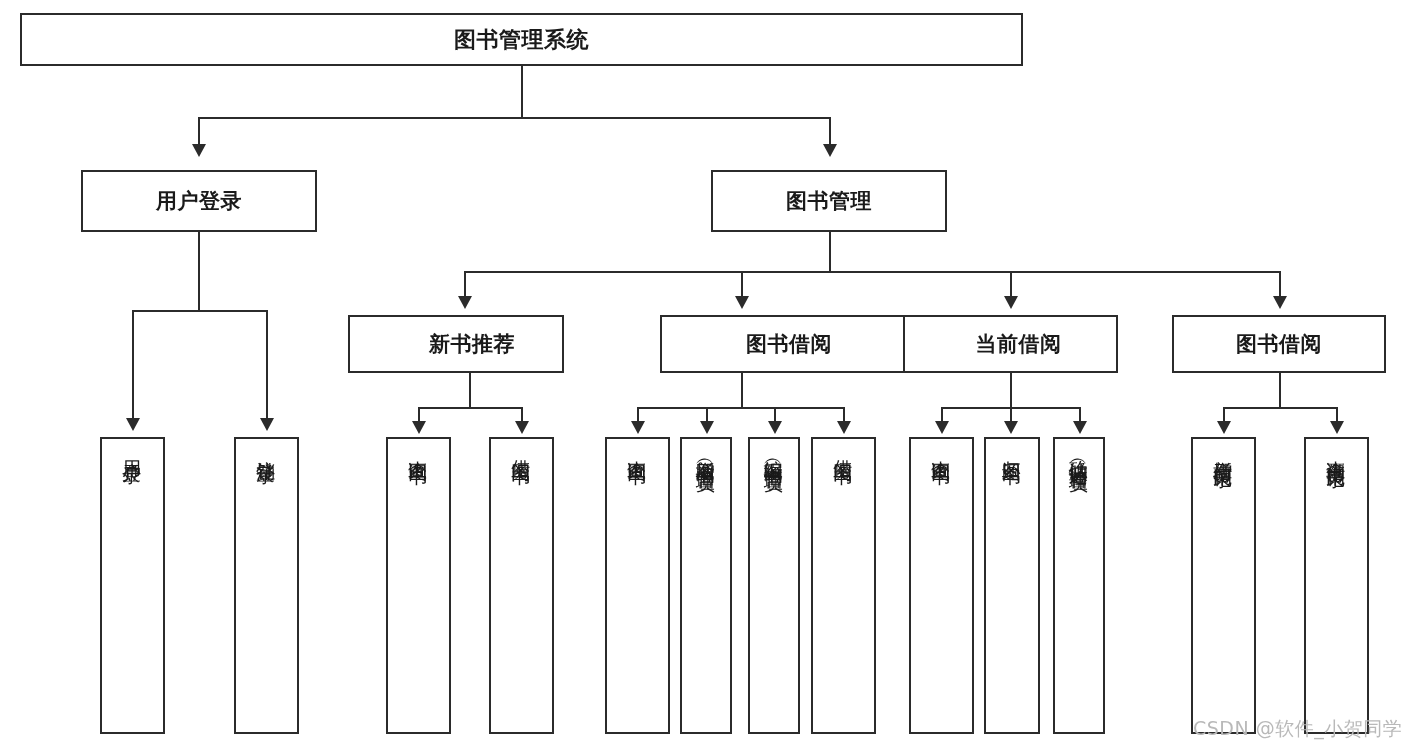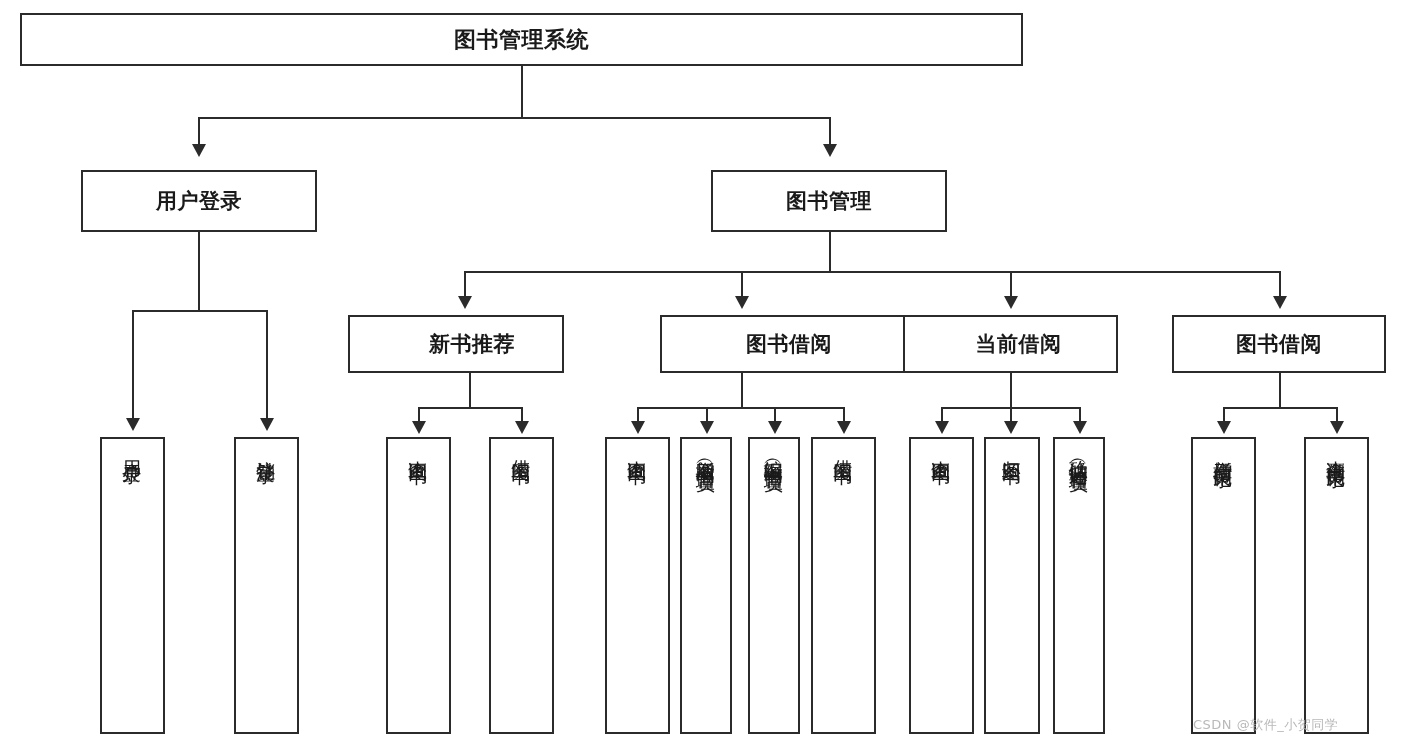--- a/index.html
+++ b/index.html
@@ -72,21 +72,21 @@
     position: absolute;
     width: 0;
     height: 0;
     border-left: 7px solid transparent;
     border-right: 7px solid transparent;
     border-top: 13px solid #2b2b2b;
   }
   
   .watermark {
     position: absolute;
-    font-size: 13px;
+    font-size: 19px;
     color: #b9b9b9;
     white-space: nowrap;
     font-family: "DejaVu Sans", "Liberation Sans", sans-serif;
     letter-spacing: 0.5px;
     user-select: none;
   }
 </style>
 </head>
 <body>
 

